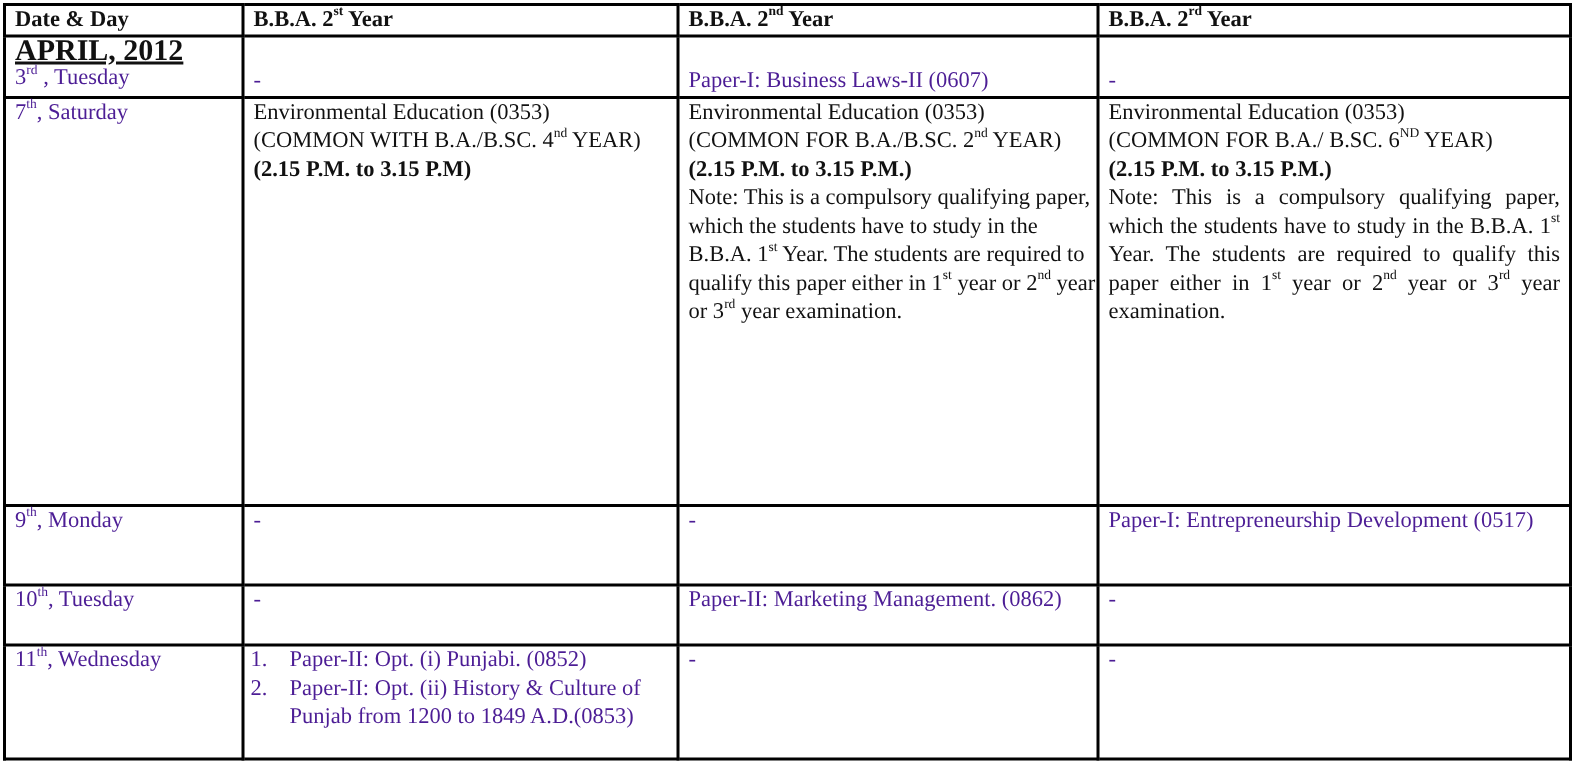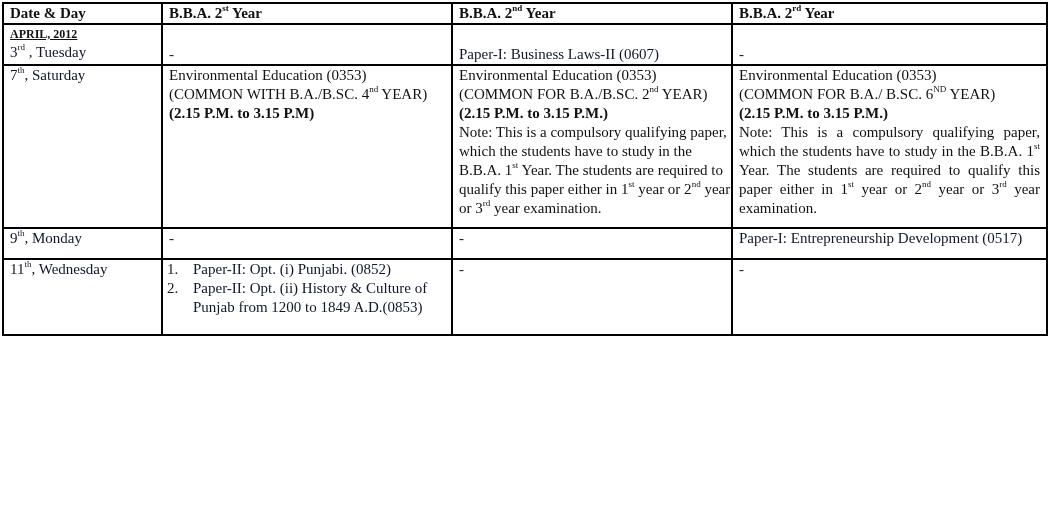--- a/index.html
+++ b/index.html
@@ -20,29 +20,29 @@
     line-height:19px;
   }
   table.sched th { font-weight:bold; }
   th.c-date { font-size:17px; line-height:26px; padding-left:6px; }
   th.c-year { font-size:21px; line-height:26px; padding-left:6px; }
   col.w-date { width:159px; }
   col.w-y1 { width:290px; }
   col.w-y2 { width:280px; }
   col.w-y3 { width:315px; }
   sup { font-size:60%; line-height:0; vertical-align:super; position:relative; top:-1px; }
-  .month { font-weight:bold; text-decoration:underline; font-size:12px; line-height:18px; display:block; }
-  .plain { color:#0f172a; }
+  .month { font-weight:bold; text-decoration:underline; font-size:20px; line-height:18px; display:block; }
+  .plain { color:#4c1d95; }
   .bold { font-weight:bold; font-size:15.5px; line-height:20px; }
   .justify { text-align:justify; padding-right:6px; }
   .u { font-weight:bold; }
   .row-h1 { height:41px; }
   .row-h2 { height:41px; }
-  .row-h3 { height:163px; }
-  .row-h4 { height:31px; }
+  .row-h3 { height:272px; }
+  .row-h4 { height:53px; }
   .row-h5 { height:40px; }
   .row-h6 { height:76px; }
   .lst { margin:0; padding:0; list-style:none; }
   .lst li { position:relative; padding-left:24px; }
   .lst li .num { position:absolute; left:-2px; top:0; }
   .pad-top { padding-top:20px; display:block; }
 </style>
 </head>
 <body>
 
@@ -99,20 +99,26 @@
     </td>
   </tr>
 
   <tr class="row-h4">
     <td><span class="plain"><span>9</span><sup>th</sup><span>, Monday</span></span></td>
     <td><span class="plain">-</span></td>
     <td><span class="plain">-</span></td>
     <td><span class="plain">Paper-I: Entrepreneurship Development (0517)</span></td>
   </tr>
 
+  <tr class="row-h5">
+    <td><span class="plain"><span>10</span><sup>th</sup><span>, Tuesday</span></span></td>
+    <td><span class="plain">-</span></td>
+    <td><span class="plain">Paper-II: Marketing Management. (0862)</span></td>
+    <td><span class="plain">-</span></td>
+  </tr>
 
   <tr class="row-h6">
     <td><span class="plain"><span>11</span><sup>th</sup><span>, Wednesday</span></span></td>
     <td>
       <ul class="lst plain">
         <li><span class="num">1.</span><span>Paper-II: Opt. (i) Punjabi. (0852)</span></li>
         <li><span class="num">2.</span><span>Paper-II: Opt. (ii) History &amp; Culture of Punjab from 1200 to 1849 A.D.(0853)</span></li>
       </ul>
     </td>
     <td><span class="plain">-</span></td>

